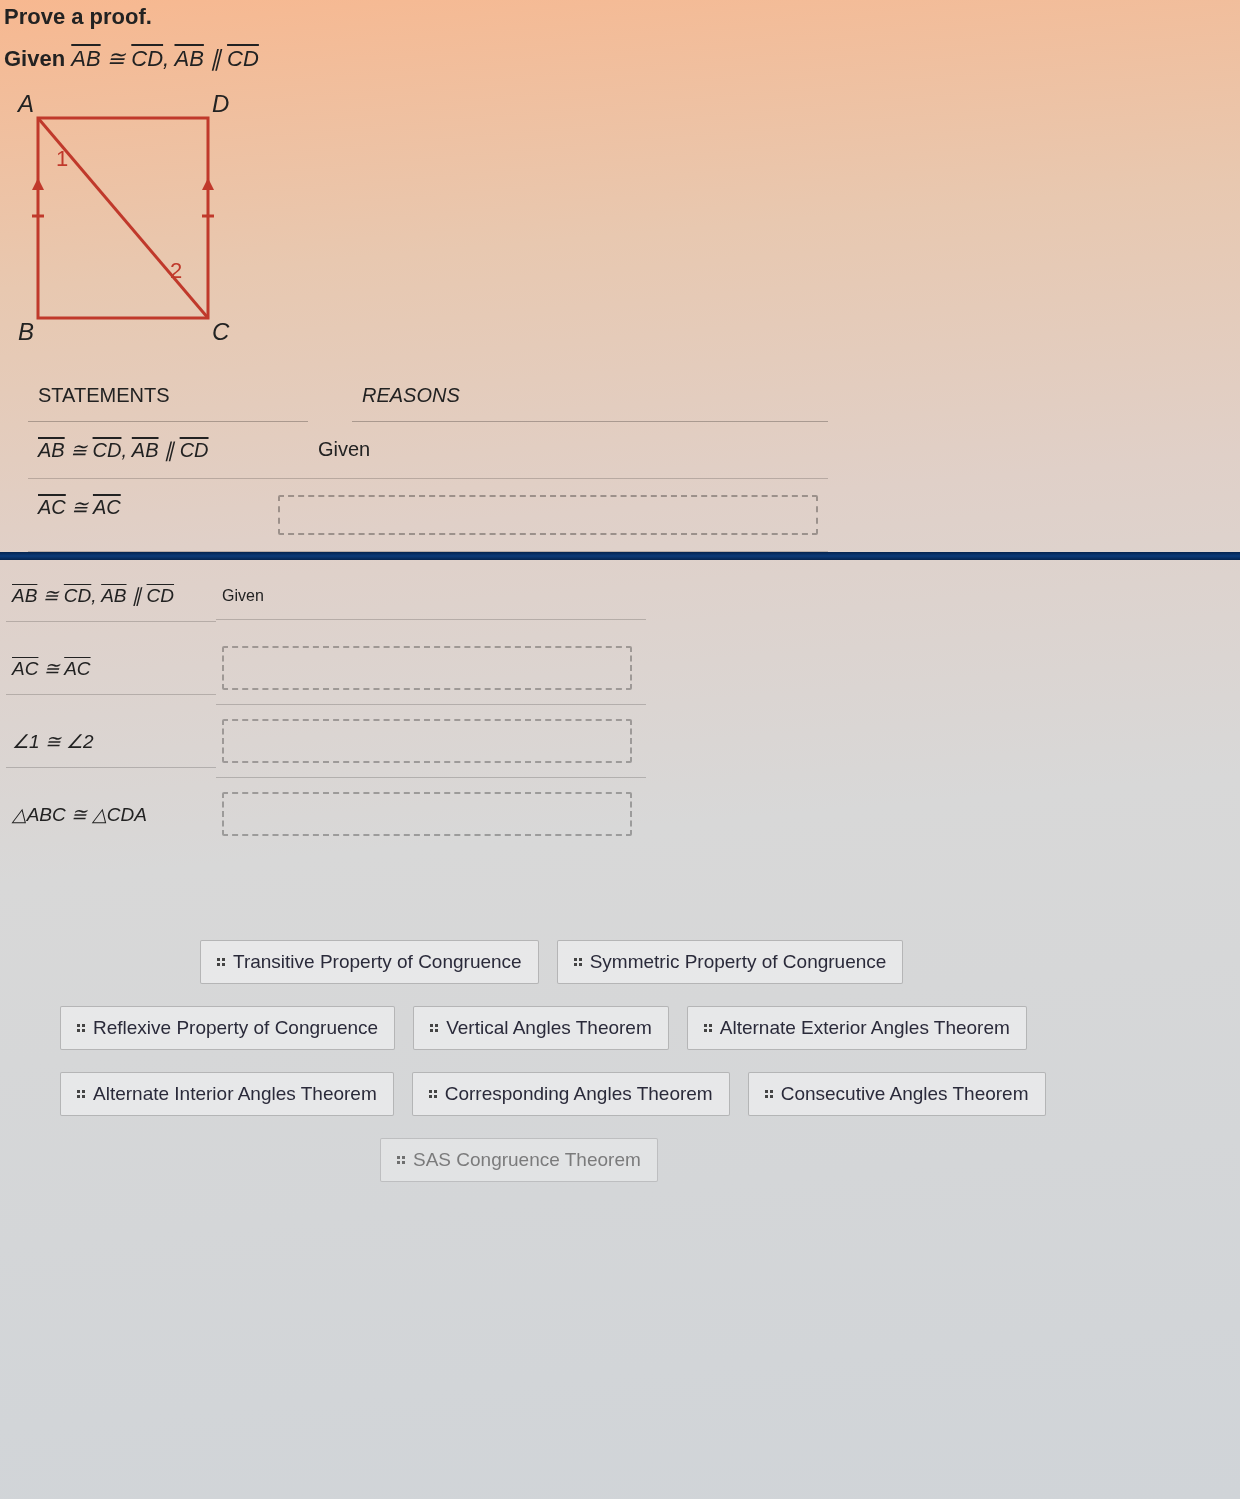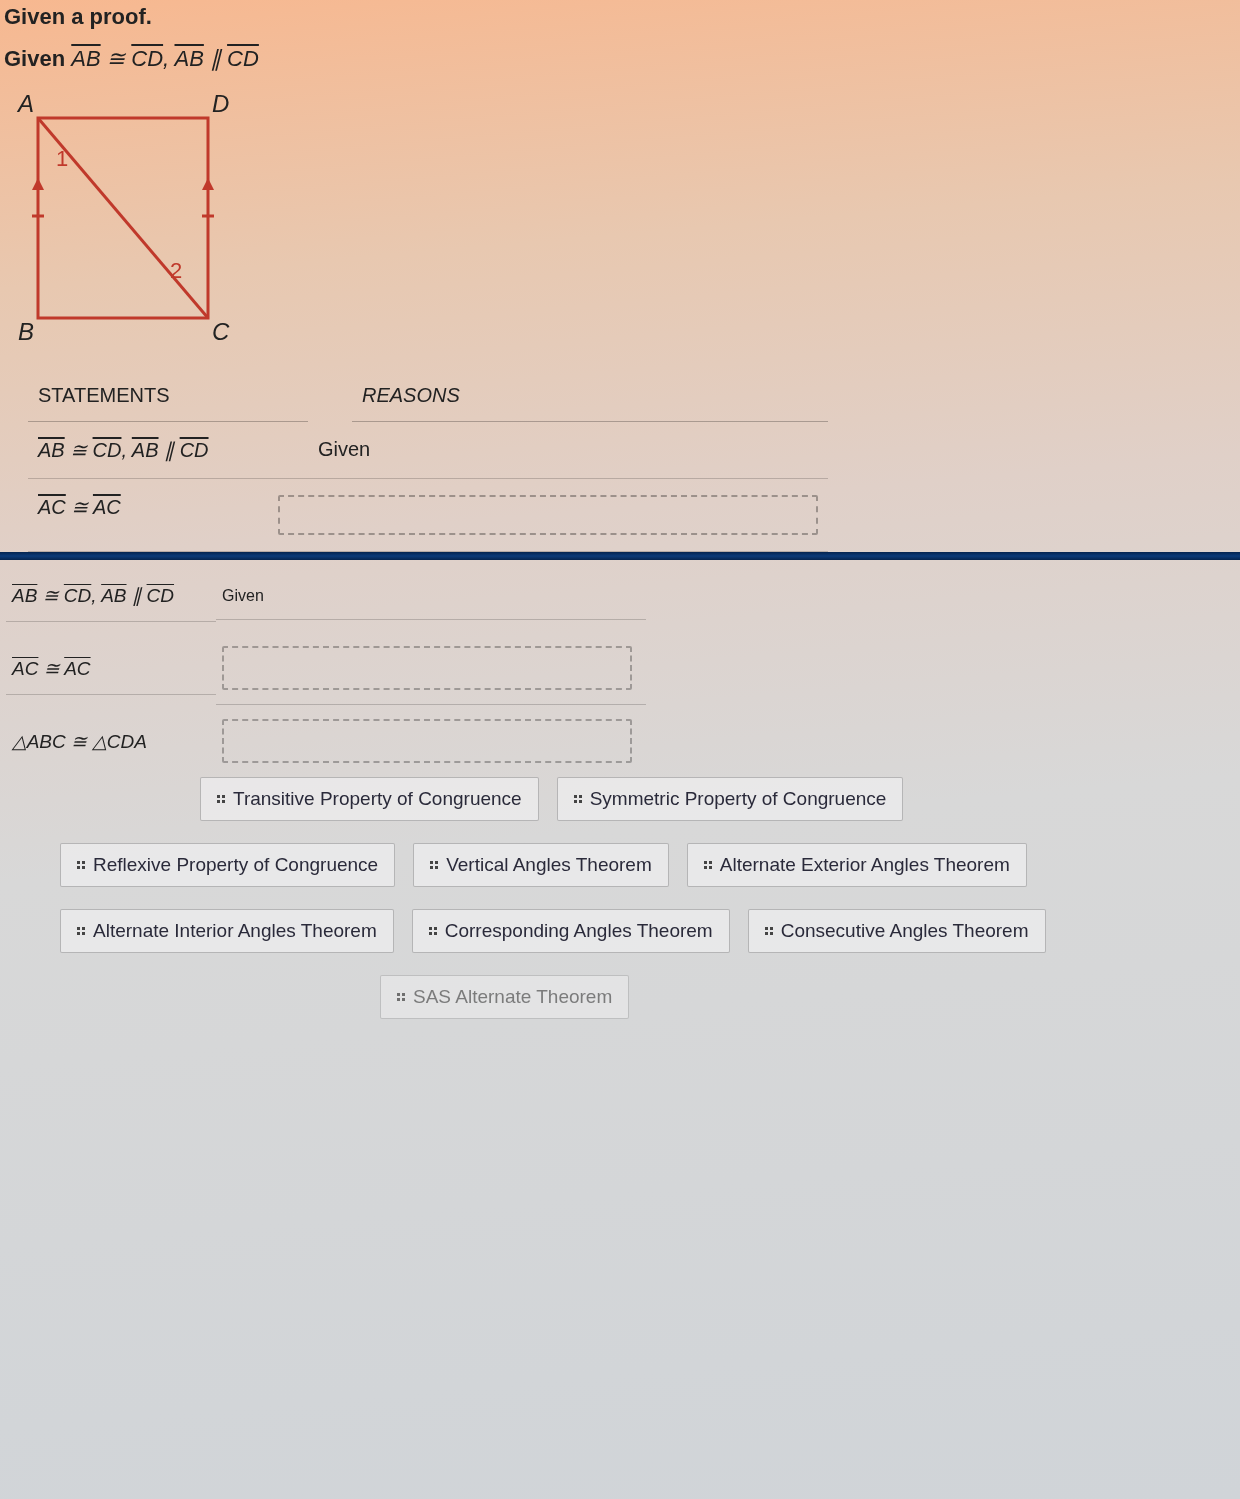--- a/index.html
+++ b/index.html
@@ -31,21 +31,21 @@
   
   .lower { padding: 0 0 0 0; }
   .lower-table { margin: 0 0 0 6px; width: 640px; }
   .lower-table .row { display:flex; align-items:center; min-height:72px; }
   .lower-table .row .c1 { width:210px; padding:14px 6px; font-size:19px; font-style:italic; border-bottom:1px solid rgba(0,0,0,.18); }
   .lower-table .row .c2 { flex:1; padding:14px 6px; border-bottom:1px solid rgba(0,0,0,.18); }
   .lower-table .row.noborder .c1, .lower-table .row.noborder .c2 { border-bottom:none; }
   .drop2 { height:44px; border:2px dashed rgba(0,0,0,.28); border-radius:2px; width:410px; }
   
   
-  .bank { padding: 0 30px 30px 30px; }
+  .bank { margin-top: 90px; padding: 0 30px 30px 30px; }
   .bank-row { display:flex; gap:18px; margin-bottom:22px; flex-wrap:wrap; }
   .bank-row.r1 { padding-left: 170px; }
   .bank-row.r2 { padding-left: 30px; }
   .bank-row.r3 { padding-left: 30px; }
   .bank-row.r4 { padding-left: 350px; }
   .tile {
     background: rgba(245,245,248,.55);
     border: 1px solid rgba(0,0,0,.22);
     border-radius: 2px;
     padding: 10px 16px;
@@ -57,21 +57,21 @@
   .tile.faded { opacity:.7; color:#555; }
   .dots { display:inline-grid; grid-template-columns:repeat(2,3px); grid-template-rows:repeat(2,3px); gap:2px; }
   .dots i { width:3px; height:3px; background:#444; display:block; }
   
   .sep { height:8px; background: linear-gradient(#05244f,#0b3a78,#05244f); margin:0; }
 </style>
 </head>
 <body>
 
 <div class="top">
-  <div class="instr">Given a proof.</div>
+  <div class="instr">Prove a proof.</div>
   <div class="given">
     <b>Given</b>
     <span style="font-style:italic;">
       <span class="ov">AB</span> ≅ <span class="ov">CD</span>, <span class="ov">AB</span> ∥ <span class="ov">CD</span>
     </span>
   </div>
 
   <div class="diagram">
     <svg width="240" height="260" viewBox="0 0 240 260">
       <rect x="30" y="30" width="170" height="200" fill="none" stroke="#c0392b" stroke-width="3"></rect>
@@ -118,20 +118,26 @@
     <div class="row">
       <div class="c1"><span class="ov">AB</span> ≅ <span class="ov">CD</span>, <span class="ov">AB</span> ∥ <span class="ov">CD</span></div>
       <div class="c2"><span class="txt">Given</span></div>
     </div>
     <div class="row">
       <div class="c1"><span class="ov">AC</span> ≅ <span class="ov">AC</span></div>
       <div class="c2">
           <div class="drop2"></div>
         </div>
     </div>
+    <div class="row">
+      <div class="c1">∠1 ≅ ∠2</div>
+      <div class="c2">
+          <div class="drop2"></div>
+        </div>
+    </div>
     <div class="row noborder">
       <div class="c1">△<span>ABC</span> ≅ △<span>CDA</span></div>
       <div class="c2">
           <div class="drop2"></div>
         </div>
     </div>
   </div>
 
   <div class="bank">
     <div class="bank-row r1">
@@ -213,17 +219,17 @@
         </div>
     </div>
     <div class="bank-row r4">
       <div class="tile faded">
           <span class="dots">
             <i></i>
             <i></i>
             <i></i>
             <i></i>
           </span>
-          <span>SAS Alternate Theorem</span>
+          <span>SAS Congruence Theorem</span>
         </div>
     </div>
   </div>
 </div>
 
 </body></html>

